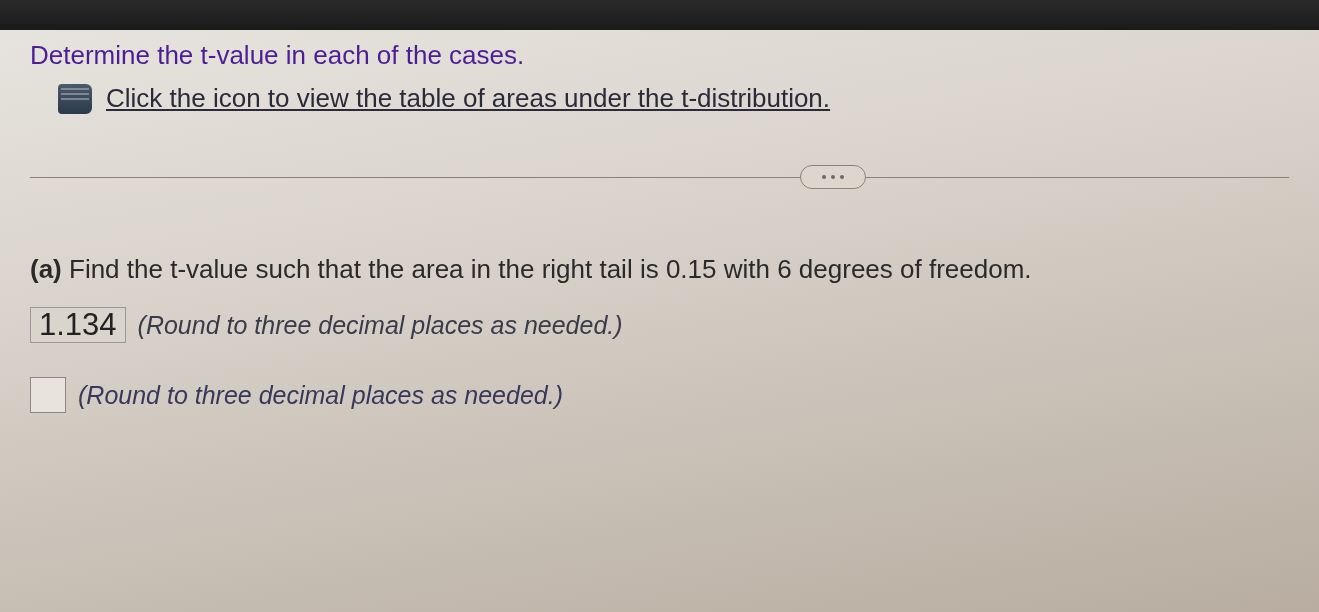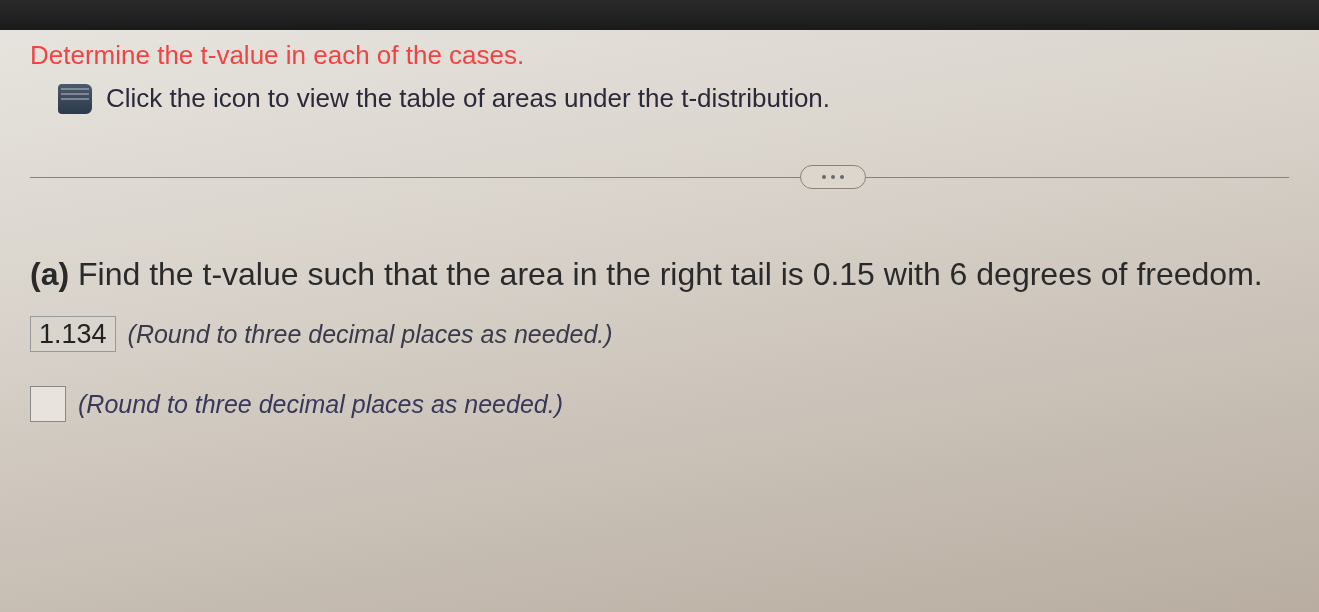--- a/index.html
+++ b/index.html
@@ -17,21 +17,21 @@
   }
   .content {
     position: absolute;
     top: 40px;
     left: 30px;
     right: 30px;
     bottom: 0;
   }
   .instruction {
     font-size: 26px;
-    color: #ef4444;
+    color: #4c1d95;
     margin-bottom: 12px;
   }
   .link-row {
     display: flex;
     align-items: center;
     gap: 14px;
     margin-left: 28px;
     margin-bottom: 50px;
   }
   .book-icon {
@@ -47,20 +47,21 @@
     position: absolute;
     left: 3px; right: 3px; top: 4px;
     height: 2px;
     background: #aab;
     box-shadow: 0 5px 0 #aab, 0 10px 0 #aab;
     opacity: 0.6;
   }
   .link-text {
     font-size: 26px;
     color: #2a2a3a;
+    text-decoration: underline;
   }
   .divider-row {
     position: relative;
     height: 26px;
     margin-bottom: 60px;
   }
   .divider-line {
     position: absolute;
     top: 50%;
     left: 0; right: 0;
@@ -83,38 +84,38 @@
     gap: 5px;
     cursor: pointer;
   }
   .pill .dot {
     width: 4px; height: 4px;
     background: #6a6a6a;
     border-radius: 50%;
   }
   .question-block { margin-bottom: 34px; }
   .q-text {
-    font-size: 32px;
+    font-size: 26px;
     color: #2a2a2a;
     line-height: 1.5;
   }
   .q-text b { font-weight: bold; }
   .answer-row {
     display: flex;
     align-items: center;
     gap: 12px;
     margin-top: 18px;
   }
   .answer-box {
     display: inline-block;
     min-width: 80px;
     height: 36px;
     border: 1px solid #888;
     background: rgba(230,226,220,0.7);
-    font-size: 27px;
+    font-size: 31px;
     color: #222;
     padding: 3px 8px;
     line-height: 28px;
   }
   .answer-box.filled {
     background: #d9d4cc;
     border: 1px solid #999;
   }
   .answer-box.empty {
     width: 36px;

